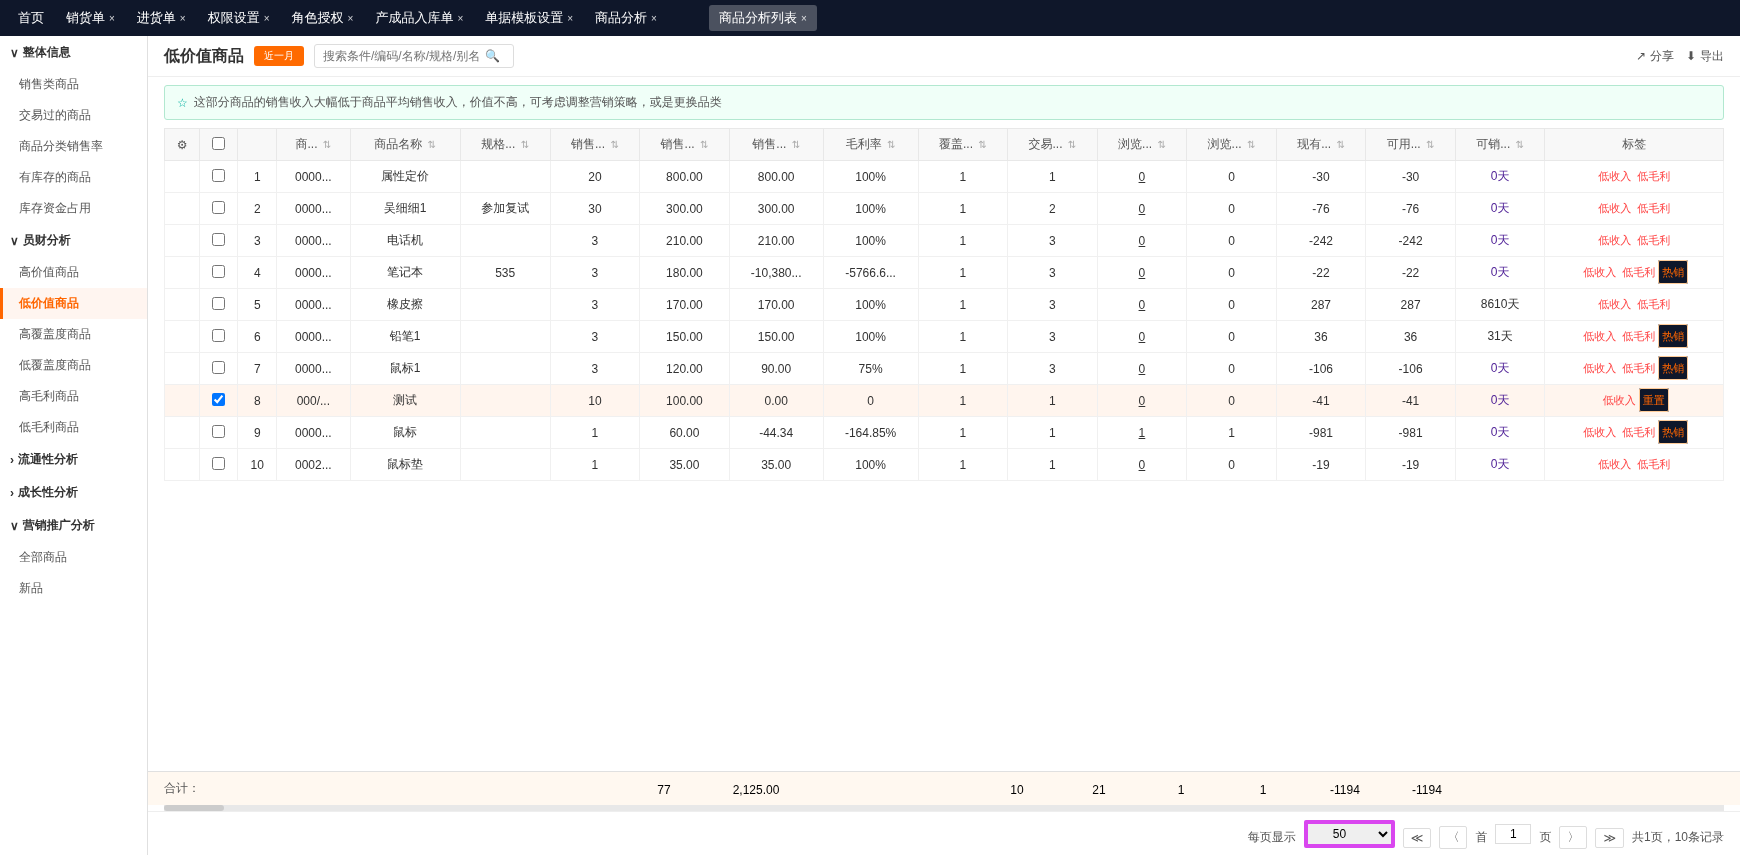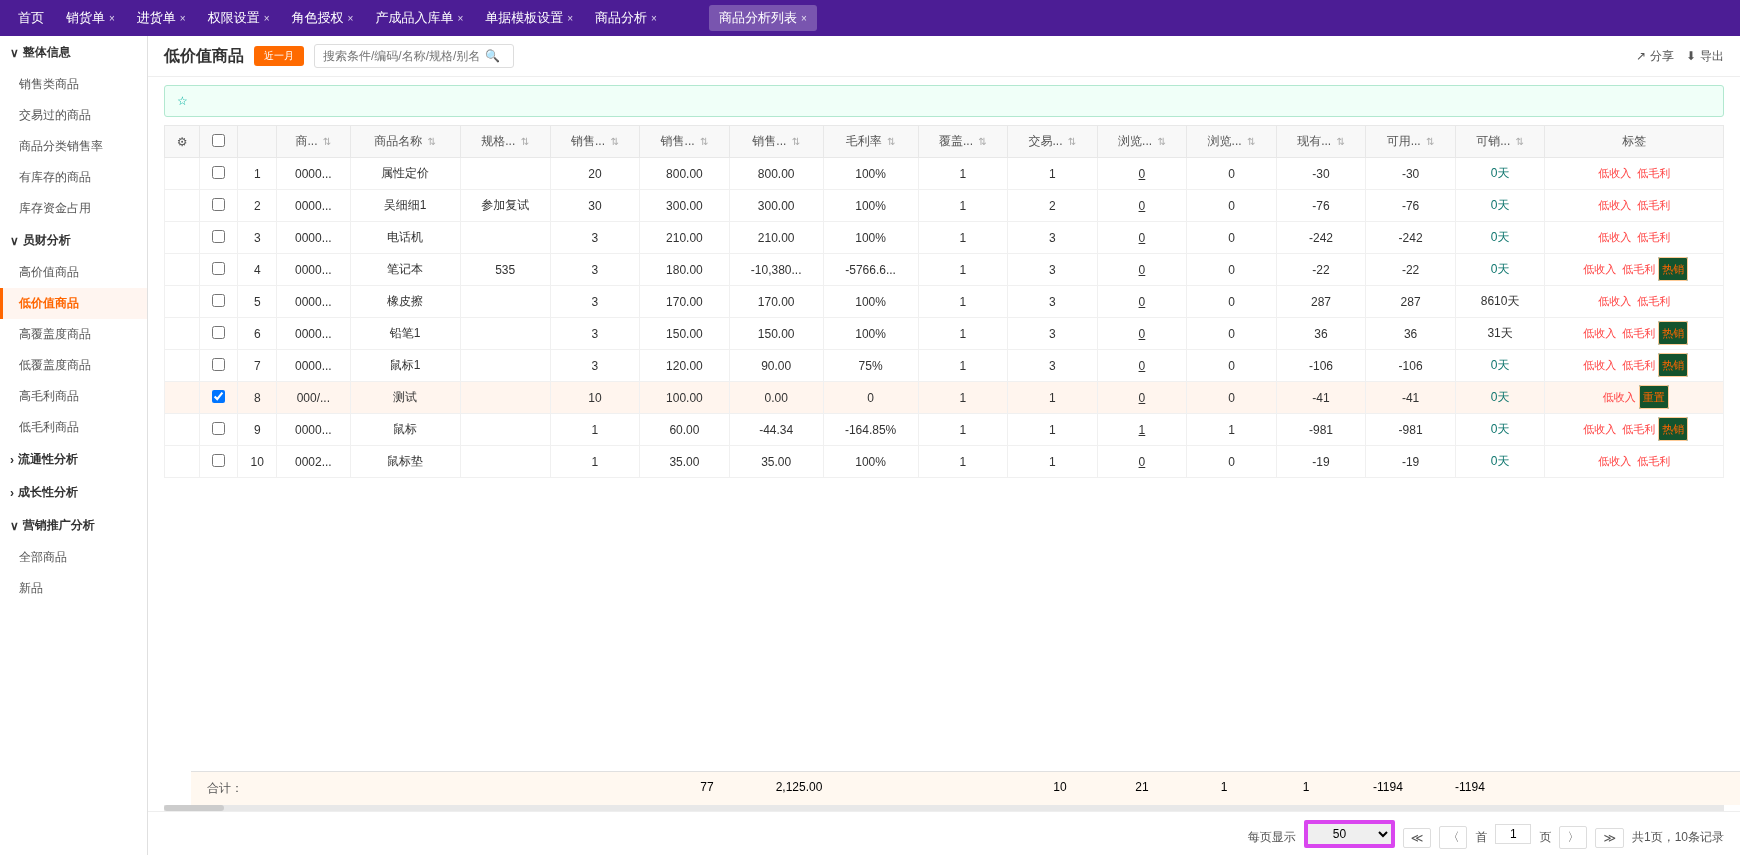--- a/index.html
+++ b/index.html
@@ -2,21 +2,21 @@
 <html><head>
   <meta charset="utf-8">
   <style>
     * { box-sizing: border-box; margin: 0; padding: 0; font-family: 'Microsoft YaHei', Arial, sans-serif; font-size: 12px; }
     body { background: #f5f5f5; overflow: hidden; height: 855px; }
 
     
     .top-nav {
       display: flex;
       align-items: center;
-      background: #4c1d95;
+      background: #0f172a;
       height: 36px;
       padding: 0 8px;
       gap: 2px;
     }
     .nav-item {
       color: #fff;
       padding: 4px 10px;
       cursor: pointer;
       white-space: nowrap;
       border-radius: 3px;
@@ -169,34 +169,33 @@
     }
     td {
       border: 1px solid #f0f0f0;
       padding: 7px 6px;
       text-align: center;
       color: #333;
       white-space: nowrap;
     }
     tr.highlight td { background: #fff5ee; }
     .tag-red { color: #ff4444; font-size: 11px; padding: 1px 3px; }
-    .tag-orange2 { color: #ff6600; background: #14532d; border: 1px solid #ffcc99; border-radius: 2px; padding: 5px 3px; font-size: 11px; }
+    .tag-orange2 { color: #ff6600; background: #0f172a; border: 1px solid #ffcc99; border-radius: 2px; padding: 5px 3px; font-size: 11px; }
     .link-underline { text-decoration: underline; color: #333; cursor: pointer; }
-    .days-red { color: #0f766e; }
+    .days-red { color: #4c1d95; }
     .days-normal { color: #333; }
 
     
     .sum-bar {
       display: flex;
-      align-items: flex-start;
+      align-items: flex-end;
       border-top: 1px solid #e0e0e0;
       background: #fff8f0;
       padding: 8px 16px;
       gap: 0;
-      margin-left: 43px;
     }
     .sum-label {
       color: #555;
       width: 80px;
       flex-shrink: 0;
     }
 
     
     .pagination-bar {
       display: flex;
@@ -325,20 +324,21 @@
           </div>
           <div class="header-action">
             <span>⬇</span>
             <span>导出</span>
           </div>
         </div>
       </div>
 
       <div class="notice-bar">
         <span style="color:#00b0a0;">☆</span>
+        <span>这部分商品的销售收入大幅低于商品平均销售收入，价值不高，可考虑调整营销策略，或是更换品类</span>
       </div>
 
       <div class="table-wrapper">
         <table>
           <thead>
             <tr>
               <th>⚙</th>
               <th><input type="checkbox" style=""></th>
               <th></th>
               <th>商... <span class="sort-icon">⇅</span></th>

